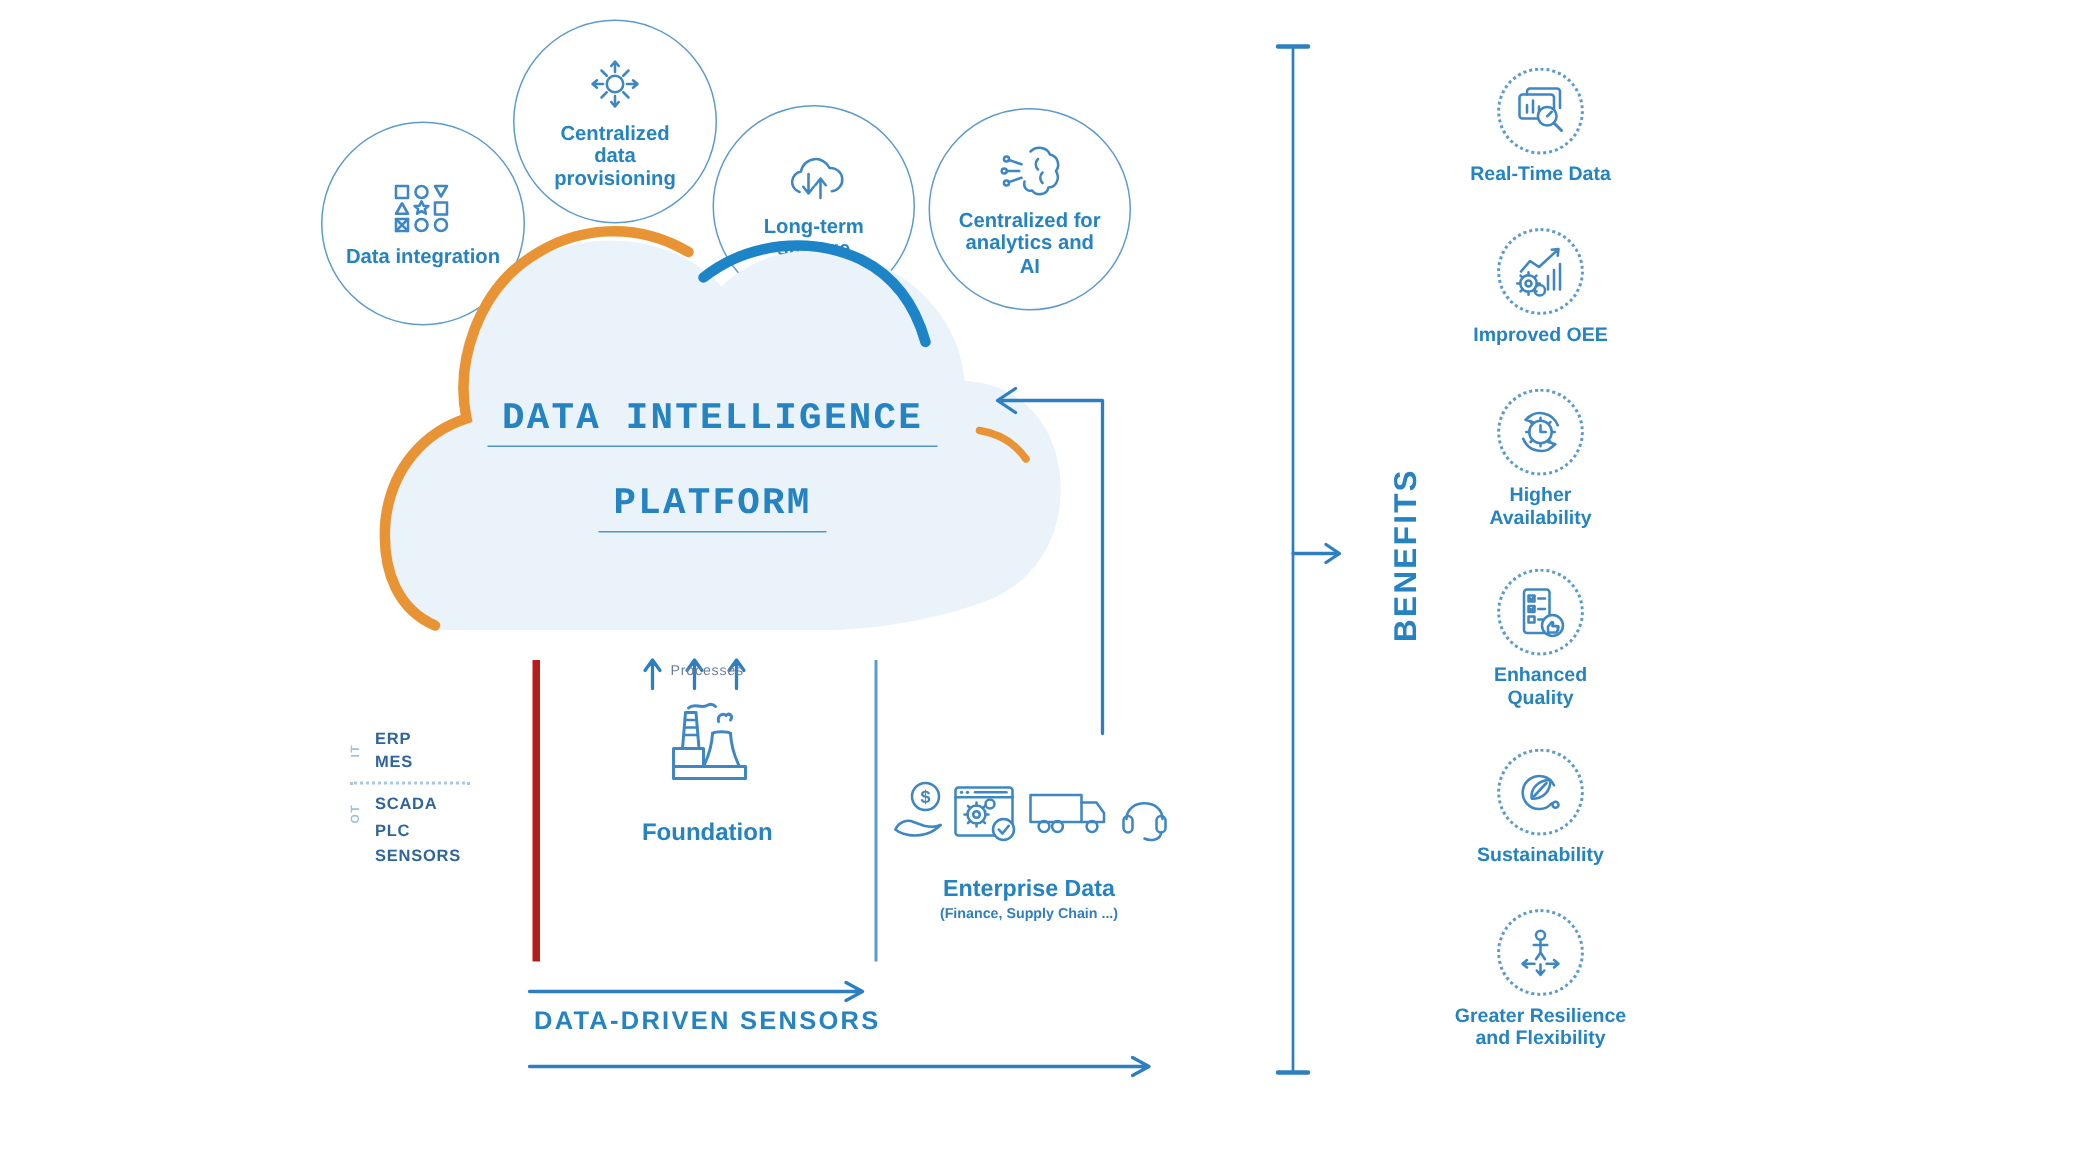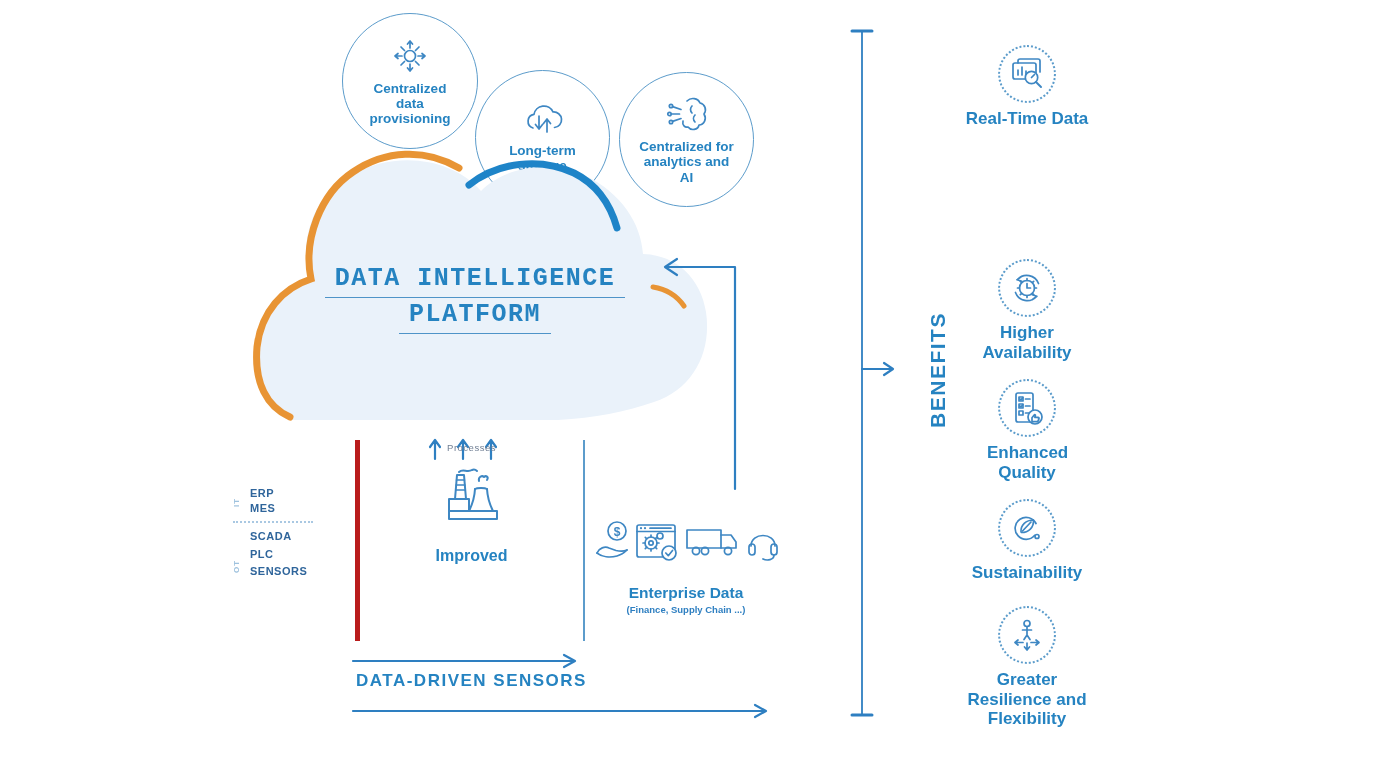--- a/index.html
+++ b/index.html
@@ -31,25 +31,25 @@
   
   #diagram-svg { position:absolute; left:0; top:0; z-index:2; pointer-events:none; }
   .overlay { position:absolute; z-index:3; }
 
   
   #cloud-title { left:300px; top:266px; width:350px; text-align:center; color:#2583C1; }
   #cloud-title .tline {
     display:inline-block; font-weight:bold; font-size:25px; letter-spacing:1.5px;
     border-bottom:1.5px solid #4E94C8; padding:0 10px 6px 10px; line-height:1;font-family:Liberation Mono, monospace;
   }
-  #cloud-title .tline2 { margin-top:4px; }
+  #cloud-title .tline2 { margin-top:25px; }
 
   
   #sources { left:231px; top:486px; width:92px; }
-  .src-row { display:flex; align-items:flex-end; gap:7px; }
+  .src-row { display:flex; align-items:flex-start; gap:7px; }
   .rot-wrap { width:12px; height:28px; display:flex; align-items:center; justify-content:center; }
   .rot-label { transform:rotate(-90deg); font-size:8px; font-weight:bold; color:#9FC2DE; letter-spacing:1px; }
   .src-list { font-weight:bold; color:#2F659B; font-size:11px; letter-spacing:.5px; }
   .src-list.it div { line-height:15px; }
   .src-list.ot div { line-height:17.5px; }
   .src-divider { border-top:2px dotted #A9C8E2; width:80px; margin:5px 0 5px 2px; }
 
   
   #shopfloor-box {
     left:355px; top:440px; width:223px; height:201px;
@@ -75,28 +75,43 @@
   #benefits-title-wrap { left:883px; top:315px; width:110px; height:110px;
     display:flex; align-items:center; justify-content:center; }
   #benefits-title { transform:rotate(-90deg); font-weight:bold; font-size:21px;
     letter-spacing:1.5px; color:#2583C1; white-space:nowrap; }
   .benefit { position:absolute; left:952px; width:150px; text-align:center; z-index:3; }
   .benefit-circle {
     width:58px; height:58px; border:2px dotted #5C9CCB; border-radius:50%;
     margin:0 auto; display:flex; align-items:center; justify-content:center; box-sizing:border-box;
   }
   .benefit-label {
-    margin:6px auto 0 auto; font-weight:bold; font-size:17px; line-height:1.15; color:#2583C1;
+    margin:6px auto 0 auto; font-weight:bold; font-size:13px; line-height:1.15; color:#2583C1;
   }
 </style>
 </head>
 <body>
 
 <div id="page">
 
+  <div class="pcircle" style="left:214px;top:81px;width:134px;height:134px;">
+    <svg width="44" height="38" viewBox="0 0 44 38">
+      <rect class="ln" x="4" y="4" width="8" height="8"></rect>
+      <circle class="ln" cx="21" cy="8" r="4"></circle>
+      <path class="ln" d="M 30 4 L 38 4 L 34 11 Z"></path>
+      <path class="ln" d="M 4 22.5 L 8 15.5 L 12 22.5 Z"></path>
+      <polygon class="ln" points="21,14.2 22.4,17.1 25.6,17.3 23.2,19.4 23.9,22.5 21,20.8 18.1,22.5 18.8,19.4 16.4,17.3 19.6,17.1"></polygon>
+      <rect class="ln" x="30" y="15" width="8" height="8"></rect>
+      <rect class="ln" x="4" y="26" width="8" height="8"></rect>
+      <path class="ln" d="M 4 26 L 12 34 M 12 26 L 4 34"></path>
+      <circle class="ln" cx="21" cy="30" r="4"></circle>
+      <circle class="ln" cx="34" cy="30" r="4"></circle>
+    </svg>
+    <div class="plabel">Data integration</div>
+  </div>
 
   <div class="pcircle" style="left:342px;top:13px;width:134px;height:134px;">
     <svg width="44" height="40" viewBox="0 0 44 40">
       <circle class="ln" cx="22" cy="20" r="5.5"></circle>
       <path class="ln" d="M 30 20 L 36 20 M 34 17.5 L 37 20 L 34 22.5"></path>
       <path class="ln" d="M 14 20 L 8 20 M 10 17.5 L 7 20 L 10 22.5"></path>
       <path class="ln" d="M 22 12 L 22 6 M 19.5 8 L 22 5 L 24.5 8"></path>
       <path class="ln" d="M 22 28 L 22 34 M 19.5 32 L 22 35 L 24.5 32"></path>
       <path class="ln" d="M 27.5 14.5 L 31 11 M 16.5 14.5 L 13 11 M 27.5 25.5 L 31 29 M 16.5 25.5 L 13 29"></path>
     </svg>
@@ -185,21 +200,21 @@
     <svg width="66" height="58" viewBox="0 0 66 58" style="margin-top:14px;">
       <path class="ln2" d="M 20 5 C 24 1, 28 6, 33 3 C 35 2, 37 3, 38 4"></path>
       <path class="ln2" d="M 40 14 C 39 10, 43 8, 45 10 C 47 8, 50 10, 48 13"></path>
       <path class="ln2" d="M 16 32 L 18 8 L 25 8 L 27 32"></path>
       <path class="ln" d="M 17.6 13 L 25.4 13 M 17.2 18 L 25.8 18 M 16.8 23 L 26.2 23"></path>
       <rect class="ln2" x="10" y="32" width="20" height="12"></rect>
       <path class="ln2" d="M 36 22 C 35.5 31, 33 38, 30 44 L 54 44 C 51 38, 48.5 31, 48 22"></path>
       <path class="ln2" d="M 36 22 C 38 20.5, 46 20.5, 48 22"></path>
       <rect class="ln2" x="10" y="44" width="48" height="8"></rect>
     </svg>
-    <div id="shopfloor-label">Improved</div>
+    <div id="shopfloor-label">Foundation</div>
   </div>
 
   <div class="overlay" id="enterprise">
     <div id="enterprise-icons">
       <svg width="34" height="42" viewBox="0 0 34 42">
         <circle class="ln" cx="22" cy="11" r="9"></circle>
         <text x="22" y="15.5" text-anchor="middle" font-family="Liberation Sans, sans-serif" font-size="12" font-weight="bold" fill="#3E87C3">$</text>
         <path class="ln" d="M 2 33 C 4 28, 10 26, 14 28 L 21 30.5 C 25 31.5, 29 31.5, 32 30"></path>
         <path class="ln" d="M 2 33 C 7 37, 15 38, 22 36 C 26 35, 29 33, 32 30"></path>
       </svg>
@@ -247,20 +262,33 @@
         <rect class="ln" x="4" y="7" width="23" height="16" rx="2"></rect>
         <path class="ln" d="M 9 19 L 9 14 M 13 19 L 13 11 M 17 19 L 17 15"></path>
         <circle class="ln whitefill" cx="22.5" cy="21.5" r="6.2"></circle>
         <path class="ln" d="M 22.5 21.5 L 25.5 18.5"></path>
         <path class="ln2" d="M 27 26 L 32 31"></path>
       </svg>
     </div>
     <div class="benefit-label">Real-Time Data</div>
   </div>
 
+  <div class="benefit" style="top:152px;">
+    <div class="benefit-circle">
+      <svg width="36" height="36" viewBox="0 0 36 36">
+        <path class="ln" d="M 23 30 L 23 21 M 27 30 L 27 17 M 31 30 L 31 13"></path>
+        <path class="ln" d="M 5 18 L 11 11 L 17 15 L 29 4 M 25.5 3.5 L 30 3 L 29.5 7.5"></path>
+        <circle class="ln" cx="10" cy="26" r="5.5"></circle>
+        <circle class="ln" cx="10" cy="26" r="2"></circle>
+        <path class="ln" d="M 15.5 26 L 17.5 26 M 10 20.5 L 10 18.5 M 4.5 26 L 2.5 26 M 10 31.5 L 10 33.5 M 13.9 22.1 L 15.3 20.7 M 6.1 22.1 L 4.7 20.7 M 6.1 29.9 L 4.7 31.3 M 13.9 29.9 L 15.3 31.3"></path>
+        <circle class="ln" cx="17.5" cy="30.5" r="3.5"></circle>
+      </svg>
+    </div>
+    <div class="benefit-label">Improved OEE</div>
+  </div>
 
   <div class="benefit" style="top:259px;">
     <div class="benefit-circle">
       <svg width="36" height="36" viewBox="0 0 36 36">
         <circle class="ln" cx="18" cy="18" r="7.5"></circle>
         <path class="ln" d="M 18 18 L 18 13.5 M 18 18 L 21.5 18"></path>
         <path class="ln" d="M 25.5 18 L 27.5 18 M 18 10.5 L 18 8.5 M 10.5 18 L 8.5 18 M 18 25.5 L 18 27.5 M 23.3 12.7 L 24.7 11.3 M 12.7 12.7 L 11.3 11.3 M 12.7 23.3 L 11.3 24.7 M 23.3 23.3 L 24.7 24.7"></path>
         <path class="ln" d="M 29.5 13.5 A 12.5 12.5 0 0 0 8.5 9.5 M 12.5 6.5 L 8 9.8 L 12.8 11.3"></path>
         <path class="ln" d="M 6.5 22.5 A 12.5 12.5 0 0 0 27.5 26.5 M 23.5 29.5 L 27.9 26.2 L 23.2 24.7"></path>
       </svg>

